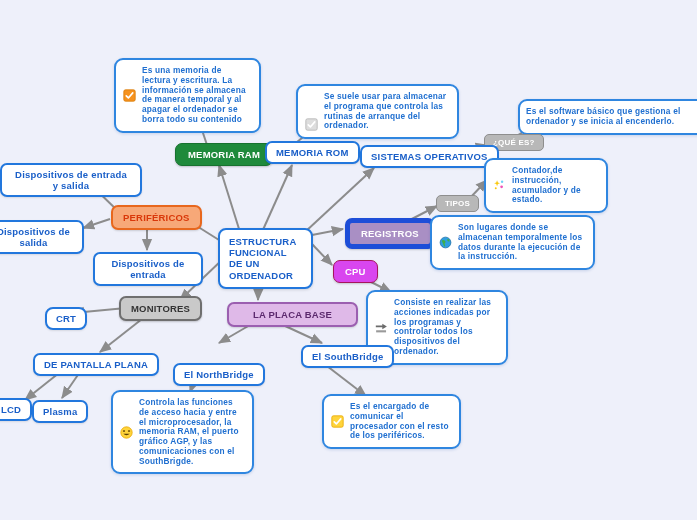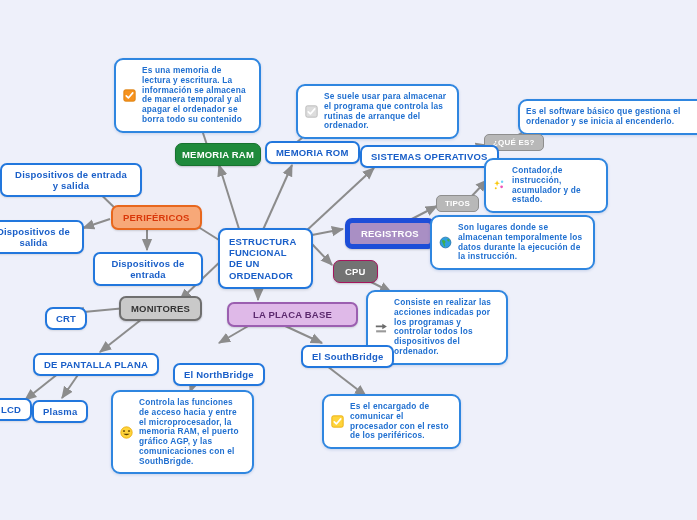--- a/index.html
+++ b/index.html
@@ -55,21 +55,21 @@
     text-align: left;
     border-radius: 9px;
     box-shadow: 0 1px 3px rgba(30,80,160,0.18);
     align-items: center;
   }
   .n-green {
     background: #1f8a3b;
     border: 1px solid #17722f;
     color: #ffffff;
     font-size: 9.5px;
-    padding: 5px 6px;
+    padding: 5px 12px;
     justify-content: center;
     text-align: center;
     box-shadow: 0 1px 2px rgba(0,0,0,0.20);
   }
   .n-orange {
     background: #f7a878;
     border: 2px solid #e8671d;
     color: #d9380a;
     font-size: 9.5px;
     padding: 5px 10px;
@@ -101,21 +101,21 @@
     background: #a98fc4;
     border: 5px solid #1d4ed8;
     color: #ffffff;
     font-size: 9.5px;
     padding: 5px 11px;
     justify-content: center;
     text-align: center;
     box-shadow: 0 1px 2px rgba(0,0,0,0.18);
   }
   .n-magenta {
-    background: #737373;
+    background: #d946ef;
     border: 1px solid #a5155d;
     color: #ffffff;
     font-size: 9.5px;
     padding: 5px 11px;
     justify-content: center;
     text-align: center;
     box-shadow: 0 1px 2px rgba(0,0,0,0.18);
   }
   .n-lilac {
     background: #dfb9e8;
@@ -228,21 +228,21 @@
   </svg>
 
   <div class="node n-note" style="left:114px; top:58px; width:147px;">
     <svg class="note-icon" viewBox="0 0 16 16">
       <rect x="1" y="1" width="14" height="14" rx="2" fill="#f6921e" stroke="#d97b06" stroke-width="1"></rect>
       <path d="M4 8.4 L6.6 11 L12 4.8" stroke="#ffffff" stroke-width="2" fill="none" stroke-linecap="round" stroke-linejoin="round"></path>
     </svg>
     <span class="note-text">Es una memoria de lectura y escritura. La información se almacena de manera temporal y al apagar el ordenador se borra todo su contenido</span>
   </div>
 
-  <div class="node n-note" style="left:296px; top:84px; width:163px;">
+  <div class="node n-note" style="left:296px; top:84px; width:163px;align-items:flex-end;">
     <svg class="note-icon" viewBox="0 0 16 16">
       <rect x="1" y="1" width="14" height="14" rx="2" fill="#dddddd" stroke="#b4b4b4" stroke-width="1"></rect>
       <path d="M4 8.4 L6.6 11 L12 4.8" stroke="#ffffff" stroke-width="2" fill="none" stroke-linecap="round" stroke-linejoin="round"></path>
     </svg>
     <span class="note-text">Se suele usar para almacenar el programa que controla las rutinas de arranque del ordenador.</span>
   </div>
 
   <div class="node n-note" style="left:518px; top:99px; width:190px;">
     <span class="note-text">Es el software básico que gestiona el ordenador y se inicia al encenderlo.</span>
   </div>

